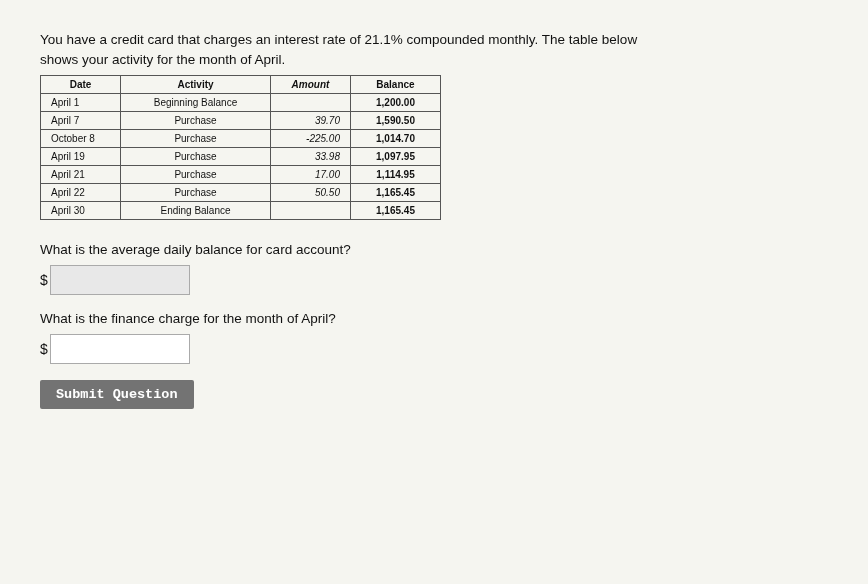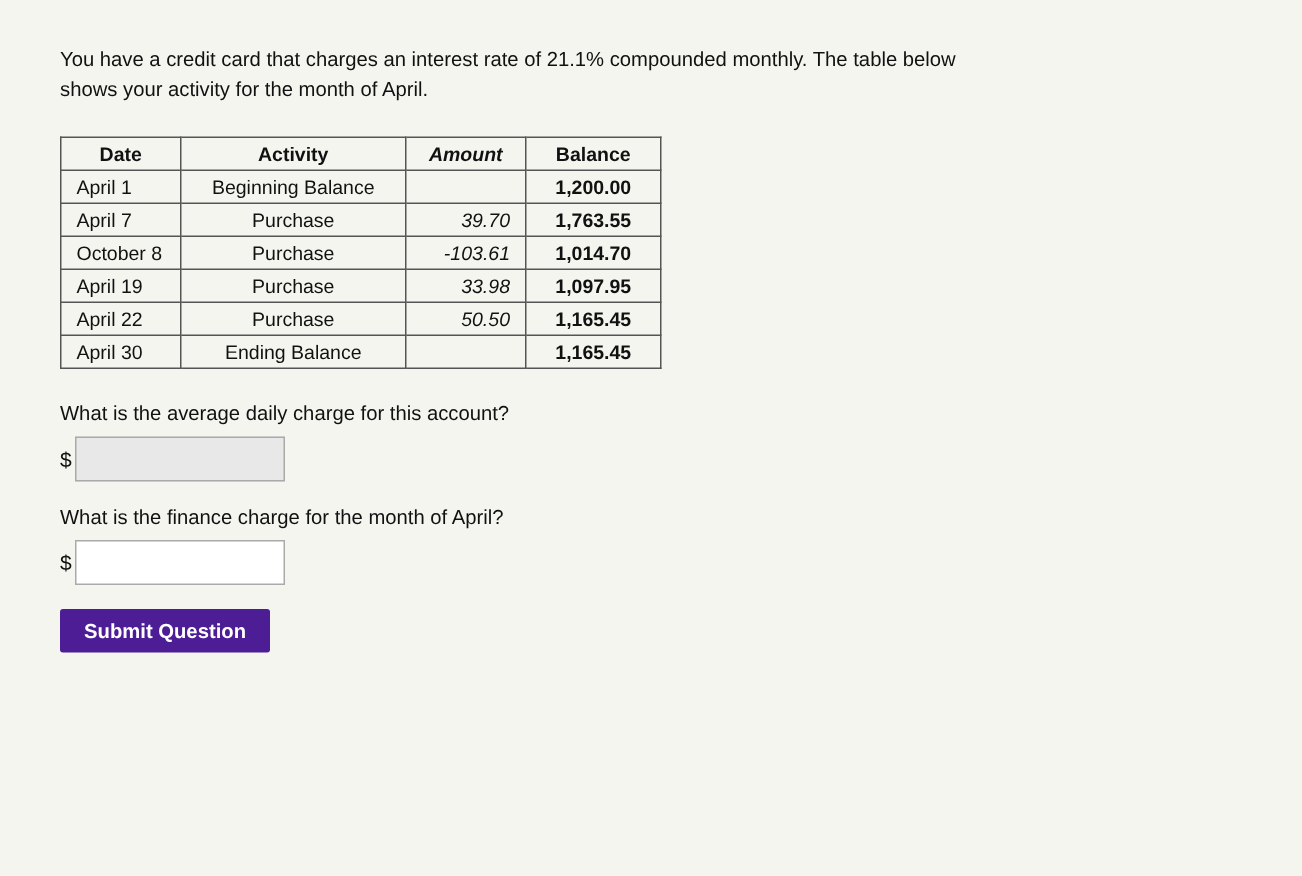--- a/index.html
+++ b/index.html
@@ -15,31 +15,31 @@
       color: #111;
       width: 868px;
       height: 584px;
       overflow: hidden;
       padding: 30px 40px;
     }
 
     .intro-text {
       font-size: 13.5px;
       line-height: 1.5;
-      margin-bottom: 20px;
+      margin-bottom: 4px;
       max-width: 600px;
     }
 
     .table-wrapper {
       margin-bottom: 22px;
     }
 
     table {
       border-collapse: collapse;
-      font-size: 13px;
+      font-size: 10px;
     }
 
     table td {
       border: 1.5px solid #555;
       padding: 3px 10px;
       white-space: nowrap;
     }
 
     table td:nth-child(1) {
       min-width: 80px;
@@ -97,28 +97,29 @@
       font-size: 13.5px;
       padding: 2px 6px;
       outline: none;
     }
 
     .answer-input.filled {
       background: #e8e8e8;
     }
 
     .submit-btn {
-      background-color: #4c1d95;
+      background-color: #737373;
       color: #fff;
       border: none;
       padding: 7px 16px;
       font-size: 13.5px;
       font-weight: bold;
       cursor: pointer;
       border-radius: 2px;
+      font-family: Liberation Mono, monospace;
     }
   </style>
 </head>
 <body>
 
 
 
 <p class="intro-text">You have a credit card that charges an interest rate of 21.1% compounded monthly. The table below shows your activity for the month of April.</p>
 
 <div class="table-wrapper">
@@ -133,51 +134,57 @@
     <tr>
       <td>April 1</td>
       <td>Beginning Balance</td>
       <td></td>
       <td>1,200.00</td>
     </tr>
     <tr>
       <td>April 7</td>
       <td>Purchase</td>
       <td>39.70</td>
-      <td>1,763.55</td>
+      <td>1,590.50</td>
     </tr>
     <tr>
       <td>October 8</td>
       <td>Purchase</td>
-      <td>-103.61</td>
+      <td>-225.00</td>
       <td>1,014.70</td>
     </tr>
     <tr>
       <td>April 19</td>
       <td>Purchase</td>
       <td>33.98</td>
       <td>1,097.95</td>
+    </tr>
+    <tr>
+      <td>April 21</td>
+      <td>Purchase</td>
+      <td>17.00</td>
+      <td>1,114.95</td>
     </tr>
     <tr>
       <td>April 22</td>
       <td>Purchase</td>
       <td>50.50</td>
       <td>1,165.45</td>
     </tr>
     <tr>
       <td>April 30</td>
       <td>Ending Balance</td>
       <td></td>
       <td>1,165.45</td>
     </tr>
   </tbody>
     </table>
 </div>
 
-<p class="question-text">What is the average daily charge for this account?</p>
+<p class="question-text">What is the average daily balance for card account?</p>
 
 <div class="input-row">
   <span class="dollar-sign">$</span>
   <input type="text" class="answer-input filled" value="" style="">
 </div>
 
 <p class="question-text">What is the finance charge for the month of April?</p>
 
 <div class="input-row">
   <span class="dollar-sign">$</span>

